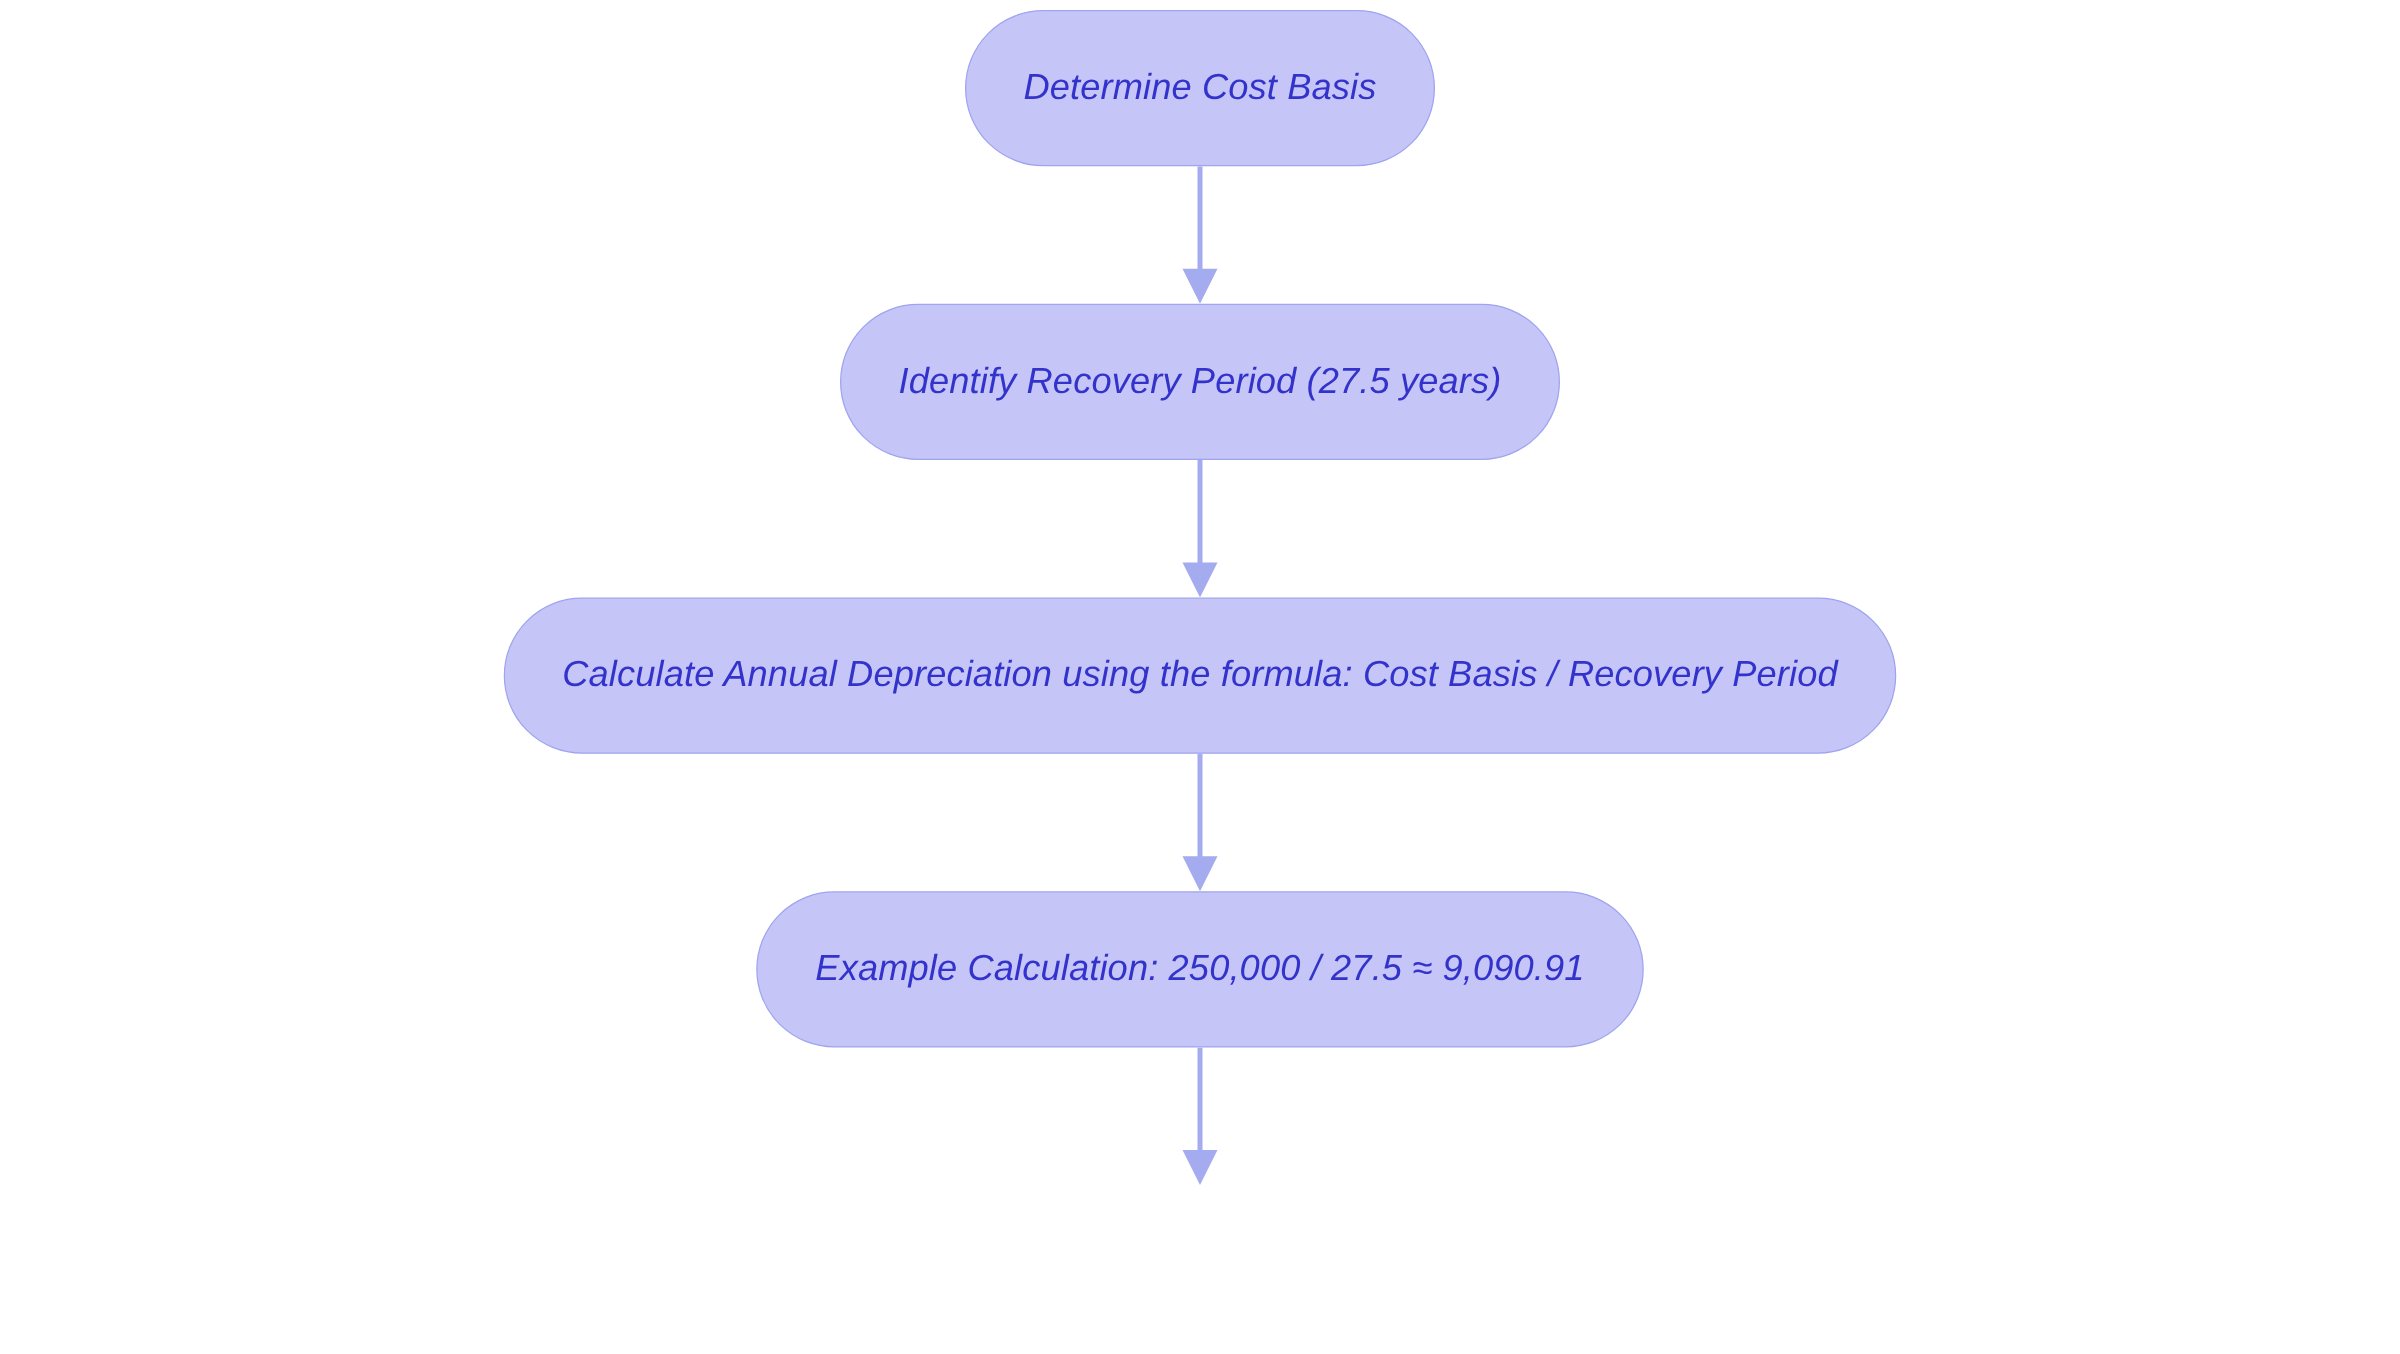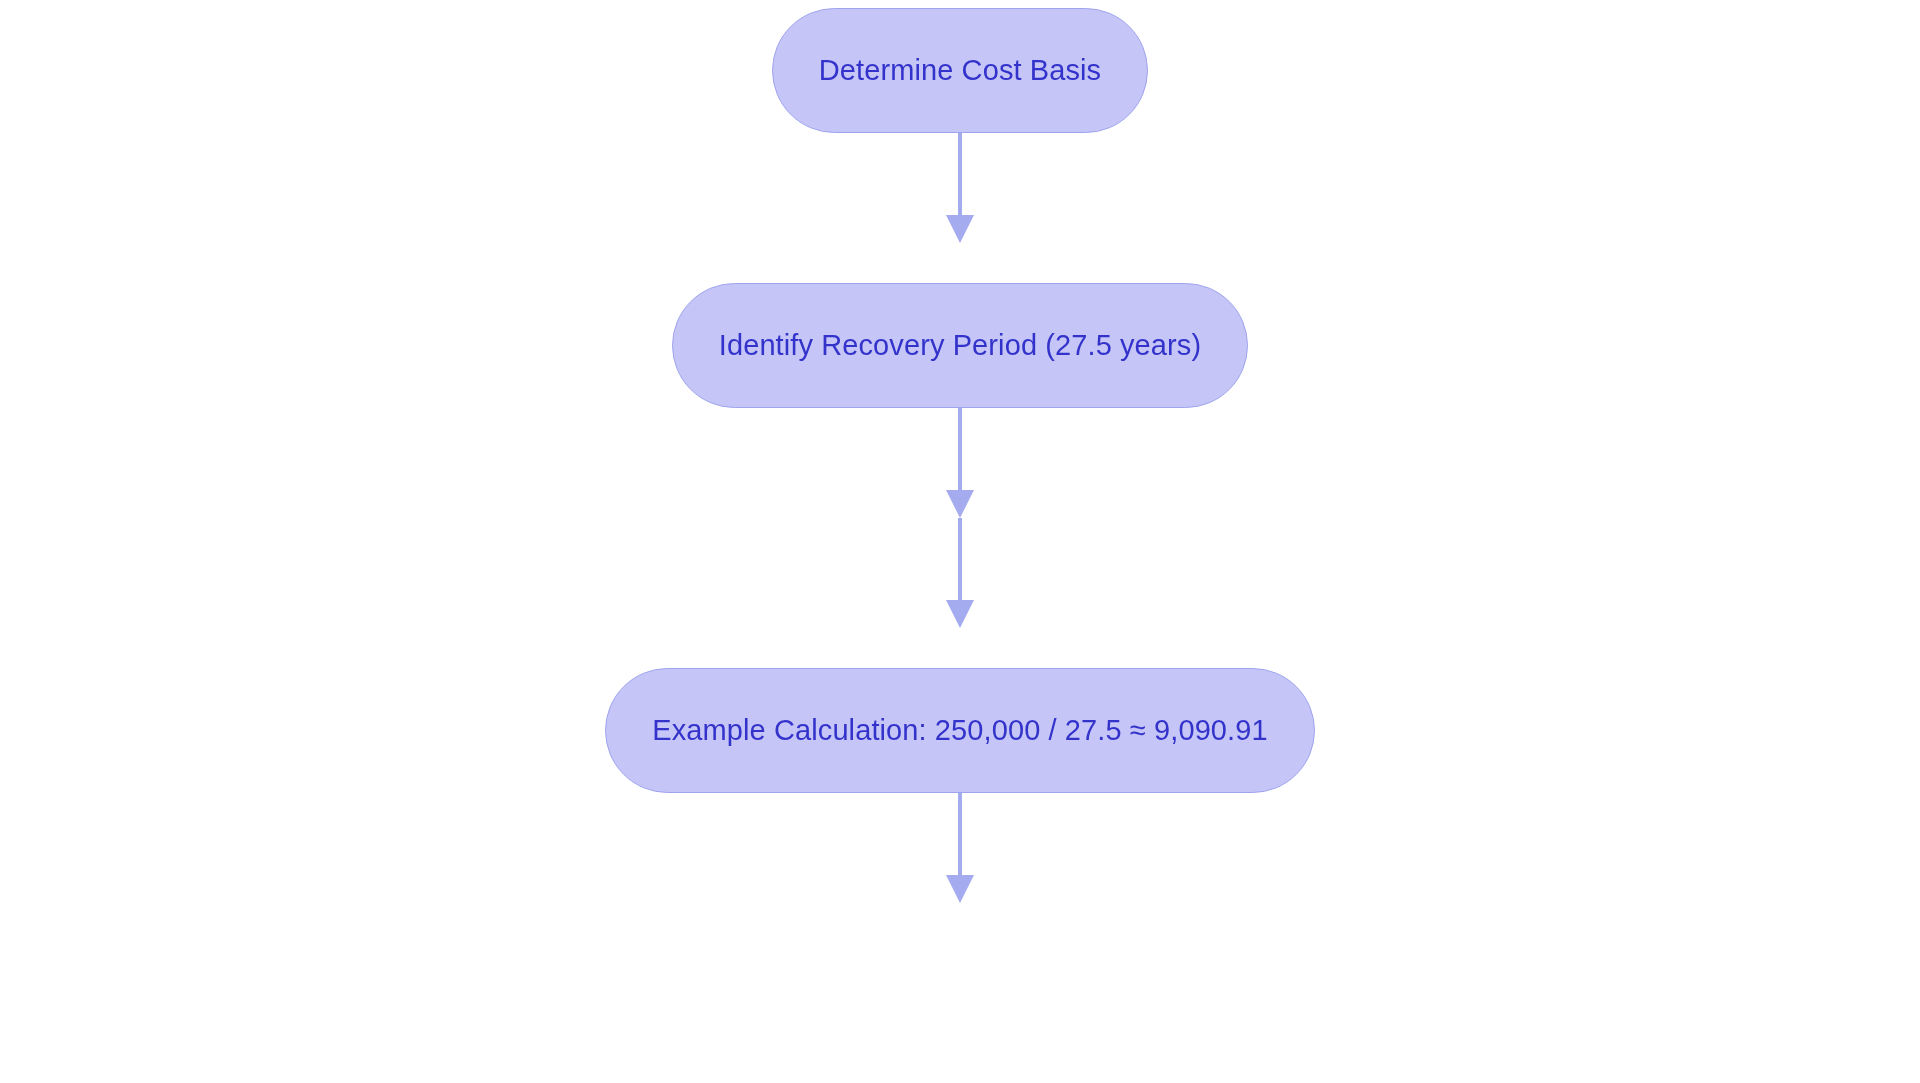--- a/index.html
+++ b/index.html
@@ -16,40 +16,40 @@
   }
 
   #flowchart {
     position: relative;
     width: 1920px;
     height: 1083px;
     display: flex;
     flex-direction: column;
     align-items: center;
     justify-content: flex-start;
+    font-style: italic;
   }
 
   
   .node {
     box-sizing: border-box;
     height: 125px;
     background: #c5c6f7;
     border: 1.6px solid #9fa4ee;
     border-radius: 63px;
     display: flex;
     align-items: center;
     justify-content: center;
     color: #3333cc;
     font-size: 29px;
     font-weight: 400;
     letter-spacing: 0.1px;
     white-space: nowrap;
     padding: 0 46px;
     font-family: "Liberation Sans", sans-serif;
-    margin-top: 40px;
   }
 
   .node-0 { margin-top: 8px; }
 
   
   .connector {
     width: 30px;
     height: 110px;
     display: block;
     flex: none;
@@ -79,20 +79,23 @@
 
   <div class="node">
     <span>Identify Recovery Period (27.5 years)</span>
   </div>
 
   <svg class="connector" viewBox="0 0 30 110">
     <line class="stem" x1="15" y1="0" x2="15" y2="84"></line>
     <polygon class="head" points="1,82 29,82 15,110"></polygon>
   </svg>
 
+  <div class="node">
+    <span>Calculate Annual Depreciation using the formula: Cost Basis / Recovery Period</span>
+  </div>
 
   <svg class="connector" viewBox="0 0 30 110">
     <line class="stem" x1="15" y1="0" x2="15" y2="84"></line>
     <polygon class="head" points="1,82 29,82 15,110"></polygon>
   </svg>
 
   <div class="node">
     <span>Example Calculation: 250,000 / 27.5 ≈ 9,090.91</span>
   </div>
 

